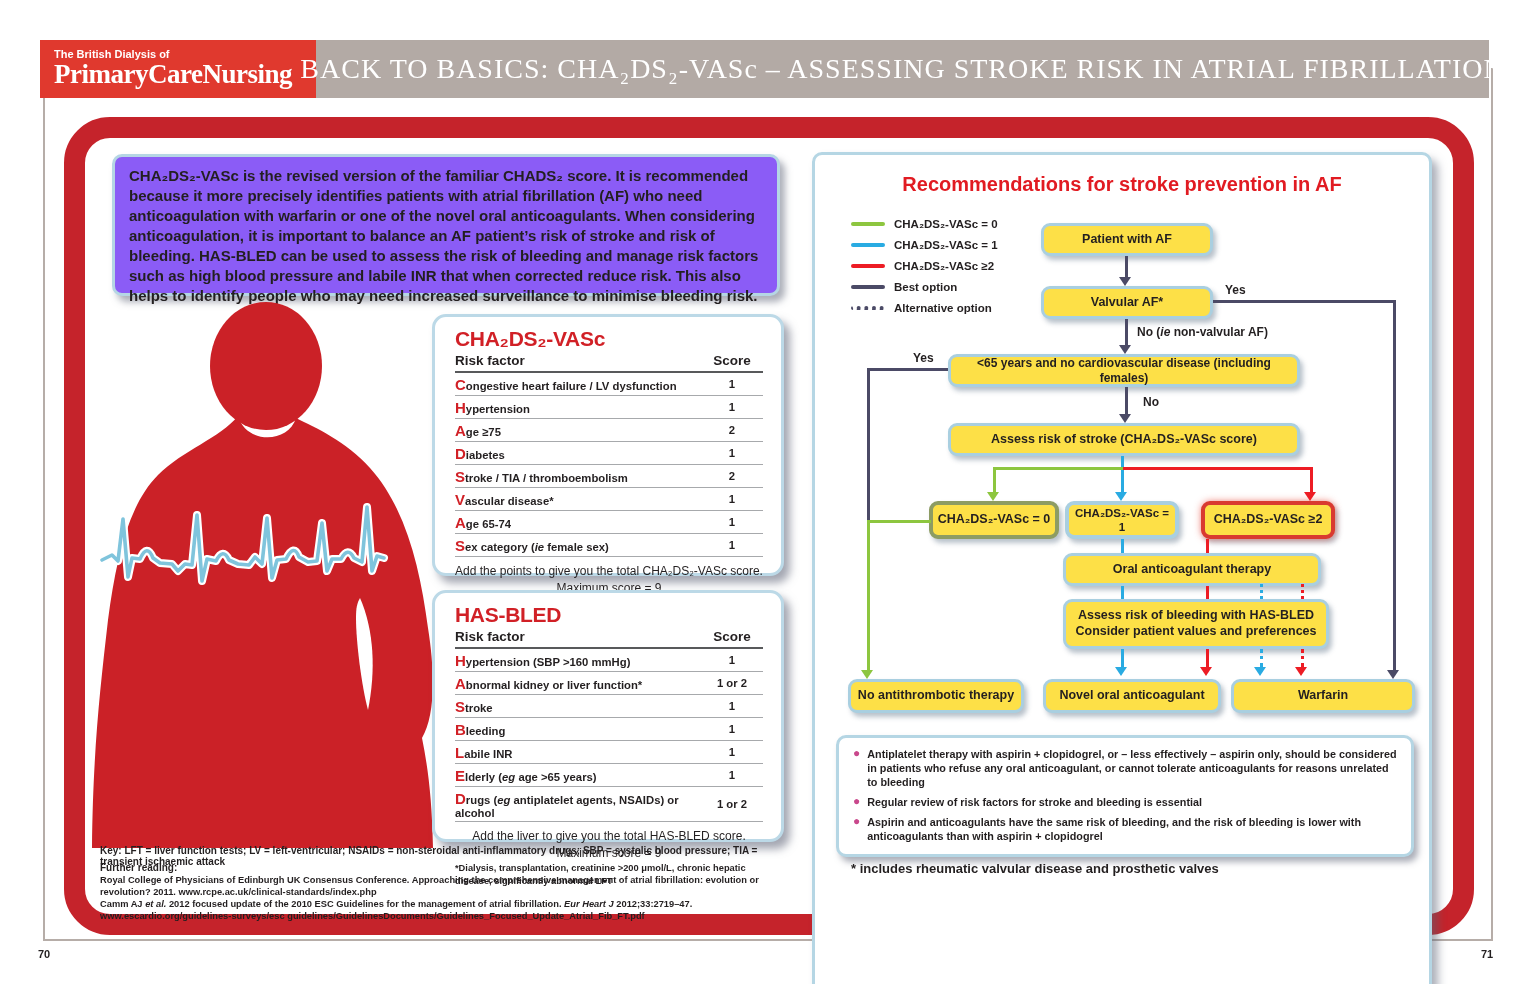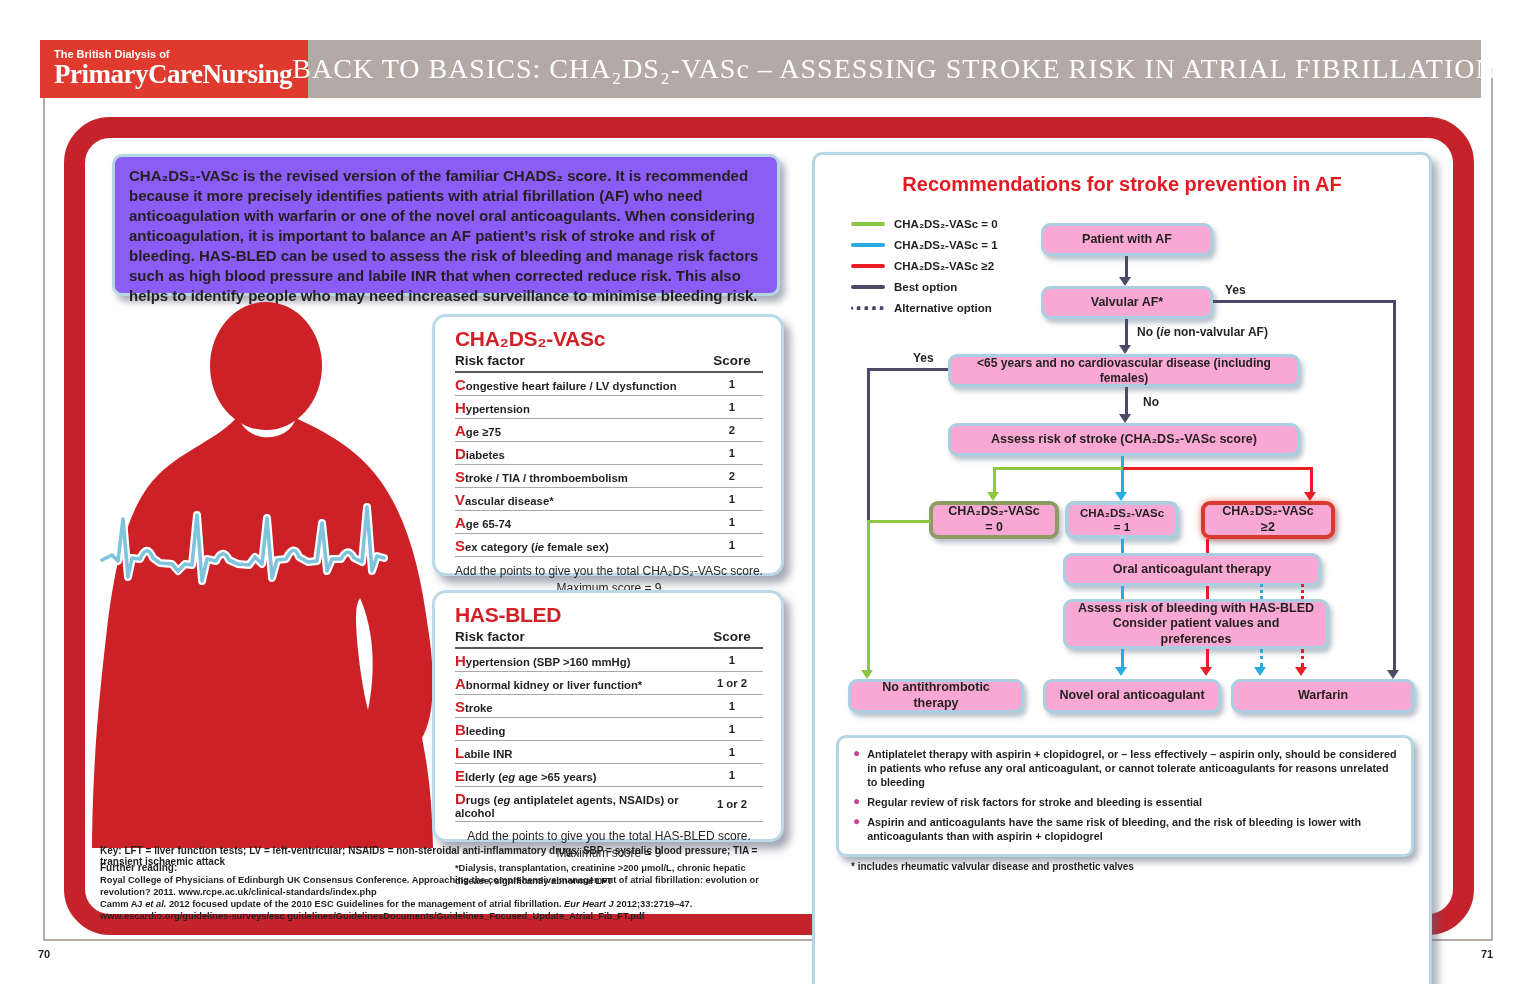--- a/index.html
+++ b/index.html
@@ -12,21 +12,21 @@
        font-family:"Liberation Sans",sans-serif;overflow:hidden;}
 
   
   .page-border{position:absolute;left:43px;top:68px;width:1450px;height:873px;
        border:2px solid #b6ada8;border-top:none;}
   .logo{position:absolute;left:40px;top:40px;width:280px;height:58px;background:#e0392e;
        color:#fff;padding:8px 0 0 14px;}
   .logo .tag{font-size:11px;font-weight:bold;letter-spacing:0;}
   .logo .nm{font-family:"Liberation Serif",serif;font-size:27px;font-weight:bold;
        letter-spacing:-0.5px;line-height:1.05;}
-  .titlebar{position:absolute;left:308px;top:40px;width:1173px;height:58px;background:#b3aaa5;
+  .titlebar{position:absolute;left:316px;top:40px;width:1173px;height:58px;background:#b3aaa5;
        display:flex;align-items:center;justify-content:center;}
   .titlebar .t{font-family:"Liberation Serif",serif;font-size:28px;color:#fff;
        letter-spacing:1px;white-space:nowrap;}
 
   
   .red-frame{position:absolute;left:64px;top:117px;width:1410px;height:818px;
        border:21px solid var(--brand);border-radius:46px;background:#fff;}
 
   
   .intro{position:absolute;left:112px;top:154px;width:668px;height:142px;
@@ -68,40 +68,40 @@
   .flow{position:absolute;left:812px;top:152px;width:620px;height:848px;background:#fff;
        border:3px solid #b5d6e4;border-radius:10px;box-shadow:6px 7px 8px rgba(90,95,115,.5);}
   .flow-title{position:absolute;left:0;top:18px;width:100%;text-align:center;
        color:#e11b22;font-size:20px;font-weight:bold;}
   .legend{position:absolute;left:36px;top:62px;display:flex;flex-direction:column;gap:7px;}
   .lg-item{display:flex;align-items:center;height:14px;}
   .lg-sw{width:34px;height:4px;border-radius:2px;display:inline-block;}
   .lg-sw.dotted{height:0;background:none!important;border-top:4px dotted var(--slate);}
   .lg-lb{margin-left:9px;font-size:11.5px;font-weight:bold;color:#231f20;}
 
-  .fbox{position:absolute;background:#f9a8d4;border:3px solid var(--boxblue);border-radius:9px;
+  .fbox{position:absolute;background:#fde047;border:3px solid var(--boxblue);border-radius:9px;
        box-shadow:3px 4px 5px rgba(100,120,140,.45);display:flex;flex-direction:column;
        align-items:center;justify-content:center;text-align:center;
-       font-size:12.5px;font-weight:bold;color:#231f20;line-height:1.25;padding:0 10px;}
+       font-size:12.5px;font-weight:bold;color:#231f20;line-height:1.25;padding:0 2px;}
   .fbox.olive{border:4px solid #8d9c63;}
   .fbox.redbox{border:4px solid #d93a30;box-shadow:0 0 7px rgba(235,75,60,.65),3px 4px 5px rgba(100,120,140,.45);}
 
   .cv{position:absolute;width:3px;}
   .ch{position:absolute;height:3px;}
   .cdv{position:absolute;width:0;border-left:3px dotted;}
   .arr{position:absolute;width:0;height:0;border-left:6.5px solid transparent;
        border-right:6.5px solid transparent;border-top:9px solid;}
   .flbl{position:absolute;font-size:12px;font-weight:bold;color:#231f20;white-space:nowrap;}
 
   .notes{position:absolute;left:21px;top:580px;width:578px;height:122px;background:#fff;
        border:3px solid #b5d6e4;border-radius:10px;box-shadow:4px 5px 6px rgba(90,95,115,.5);
        padding:9px 14px 6px 12px;}
   .note{display:flex;font-size:10.8px;font-weight:bold;line-height:1.3;color:#231f20;margin-bottom:6px;}
   .note .nb{color:var(--pink);margin:0 7px 0 2px;font-size:12px;line-height:1.1;}
-  .notes .fn{font-size:10px;font-weight:bold;color:#231f20;margin-top:18px;}
+  .notes .fn{font-size:13px;font-weight:bold;color:#231f20;margin-top:18px;}
 </style>
 </head>
 <body>
 
 <div class="page-border"></div>
 
 <div class="logo">
   <div class="tag">The British Dialysis of</div>
   <div class="nm">PrimaryCareNursing</div>
 </div>
@@ -206,21 +206,21 @@
       </div>
       <div class="trow">
         <span class="rf"><b class="cap">E</b><span class="rest">lderly (<i>eg</i> age &gt;65 years)</span></span>
         <span class="sc">1</span>
       </div>
       <div class="trow">
         <span class="rf"><b class="cap">D</b><span class="rest">rugs (<i>eg</i> antiplatelet agents, NSAIDs) or alcohol</span></span>
         <span class="sc">1 or 2</span>
       </div>
     </div>
-  <div class="card-footer first">Add the points to give you the total HAS-BLED score.</div>
+  <div class="card-footer first">Add the liver to give you the total HAS-BLED score.</div>
   <div class="card-footer">Maximum score = 9</div>
   <div class="card-footnote">*Dialysis, transplantation, creatinine &gt;200 μmol/L, chronic hepatic disease, significantly abnormal LFT</div>
 </div>
 
 <div class="keyline">Key:  LFT = liver function tests;  LV = left-ventricular;  NSAIDs = non-steroidal anti-inflammatory drugs;  SBP = systolic blood pressure;  TIA = transient ischaemic attack</div>
 <div class="reading-head">Further reading:</div>
 <div class="refs">
   <div>Royal College of Physicians of Edinburgh UK Consensus Conference. Approaching the comprehensive management of atrial fibrillation: evolution or revolution? 2011. www.rcpe.ac.uk/clinical-standards/index.php</div>
   <div>Camm AJ <i>et al.</i> 2012 focused update of the 2010 ESC Guidelines for the management of atrial fibrillation. <i>Eur Heart J</i> 2012;33:2719–47. www.escardio.org/guidelines-surveys/esc guidelines/GuidelinesDocuments/Guidelines_Focused_Update_Atrial_Fib_FT.pdf</div>
 </div>

